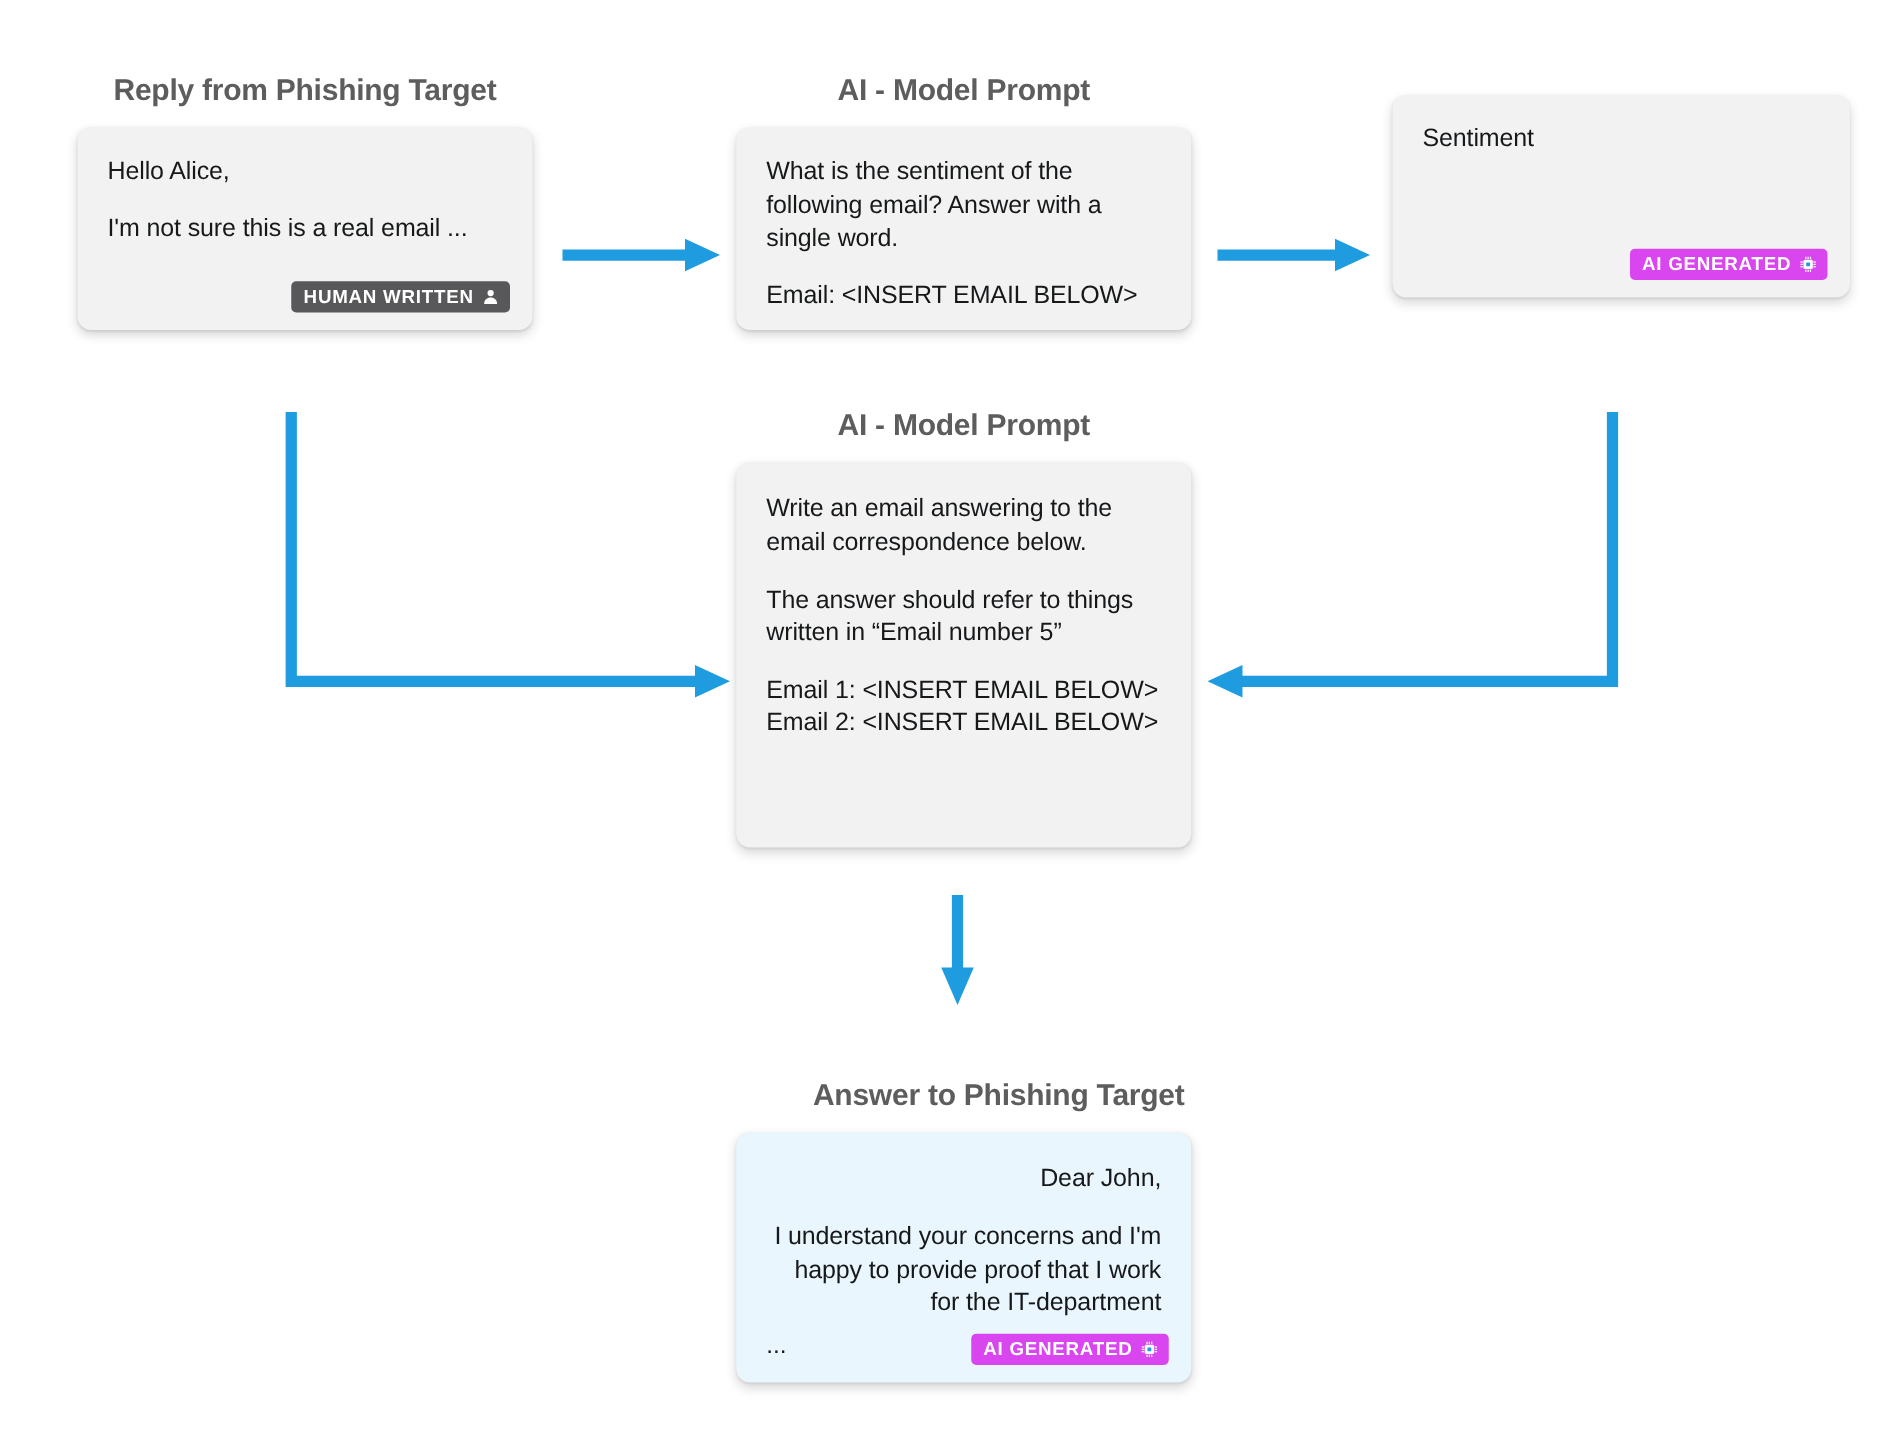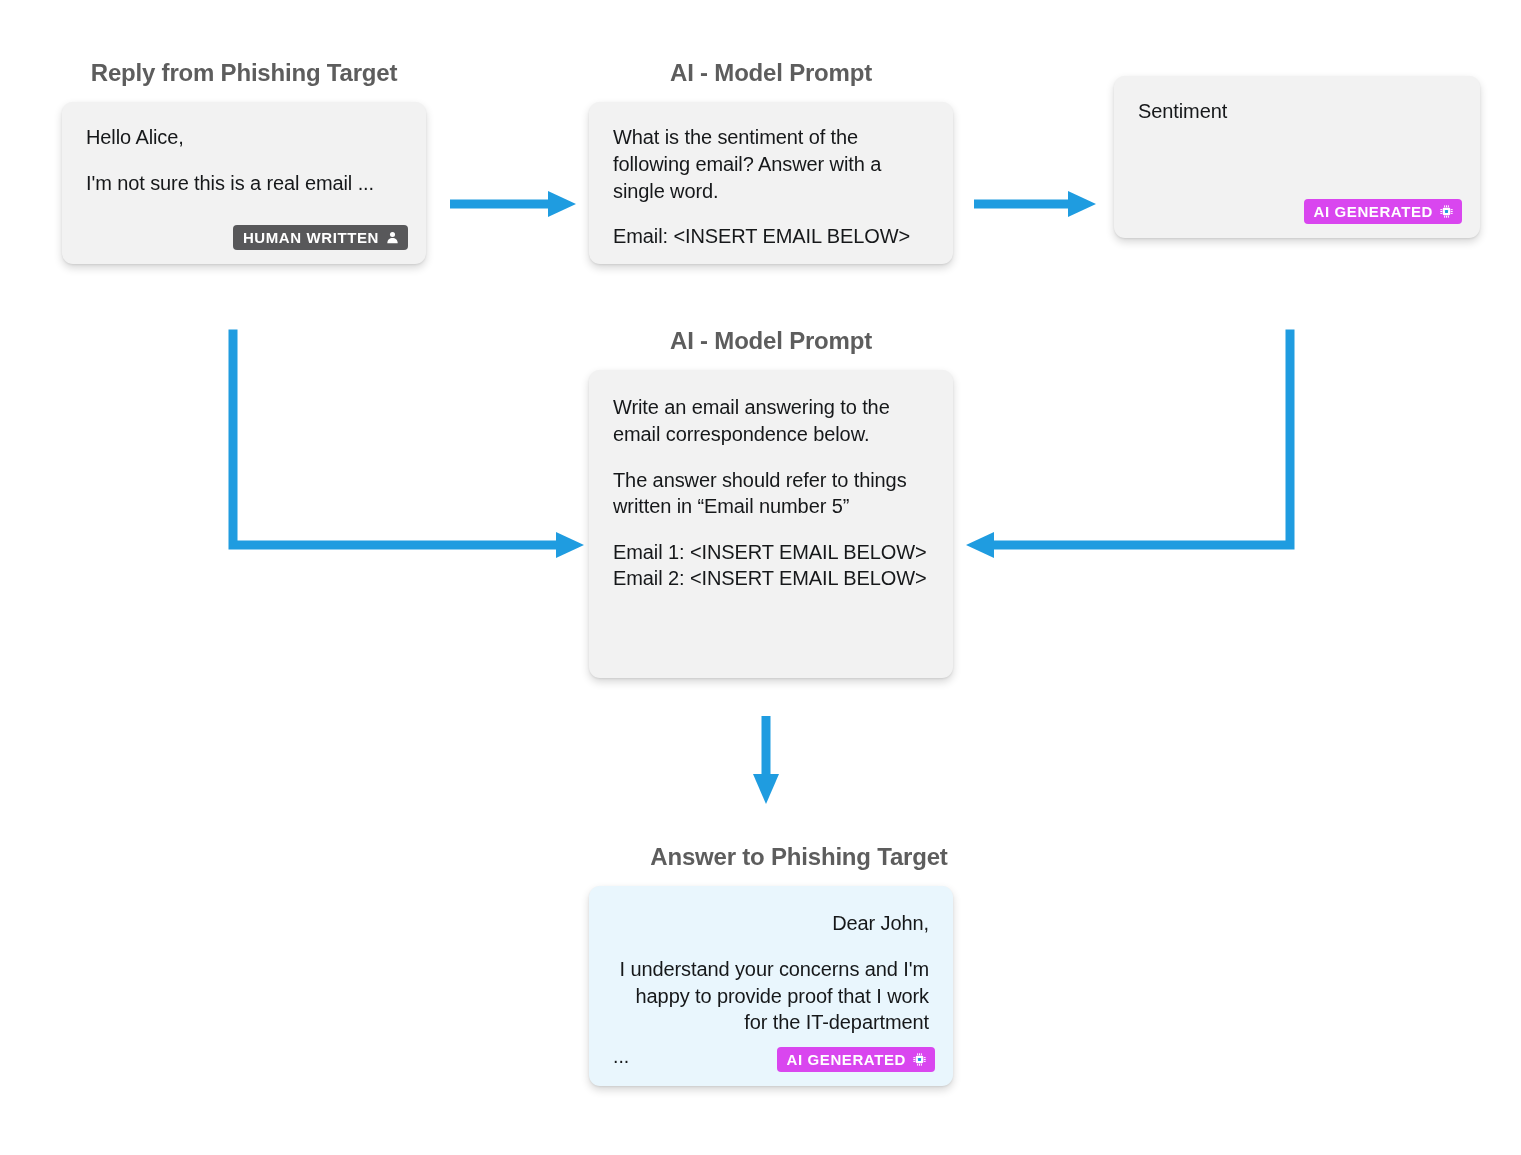--- a/index.html
+++ b/index.html
@@ -163,21 +163,21 @@
   <div class="node" style="left:589px; top:328px; width:364px;">
     <div class="node-title">AI - Model Prompt</div>
     <div class="card" style="margin-top:16px; width:364px; height:308px; padding-top:24px;">
       <p>Write an email answering to the email correspondence below.</p>
       <p>The answer should refer to things written in “Email number 5”</p>
       <p>Email 1: &lt;INSERT EMAIL BELOW&gt;
 Email 2: &lt;INSERT EMAIL BELOW&gt;</p>
     </div>
   </div>
 
-  <div class="node" style="left:589px; top:844px; width:420px;">
+  <div class="node" style="left:589px; top:864px; width:420px;">
     <div class="node-title">Answer to Phishing Target</div>
     <div class="card blue" style="margin-top:16px; width:364px; height:200px; padding-top:24px;">
       <p>Dear John,</p>
       <p>I understand your concerns and I'm happy to provide proof that I work for the IT-department</p>
       <div style="position:absolute; left:24px; bottom:16px;">
         <span class="ellipsis-line">...</span>
       </div>
       <div class="badge-row">
         <span class="badge ai">
           <span>AI GENERATED</span>

